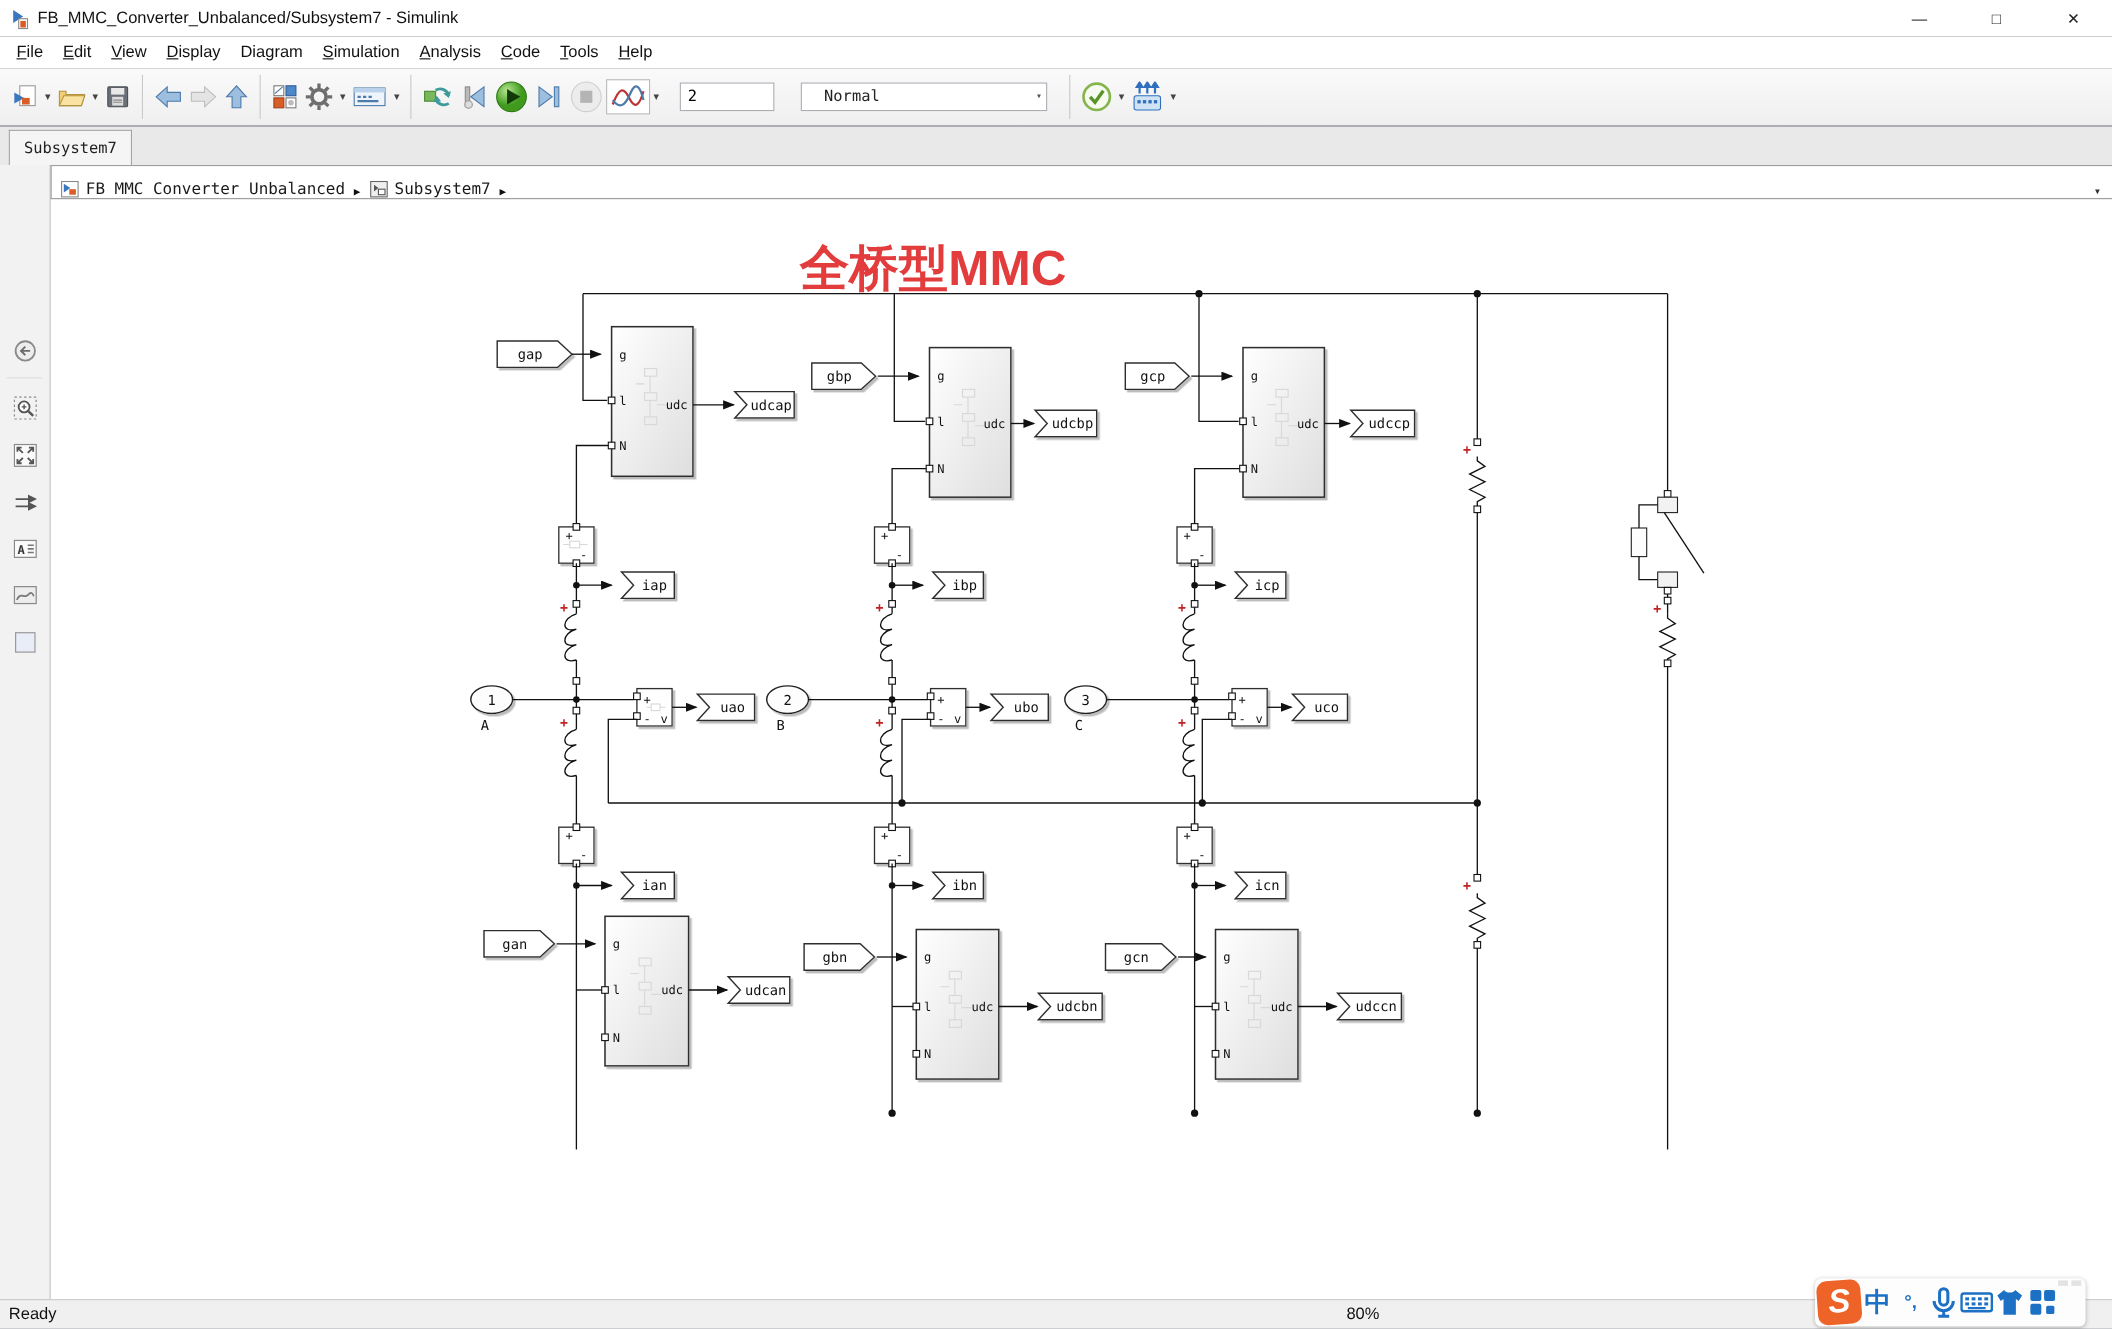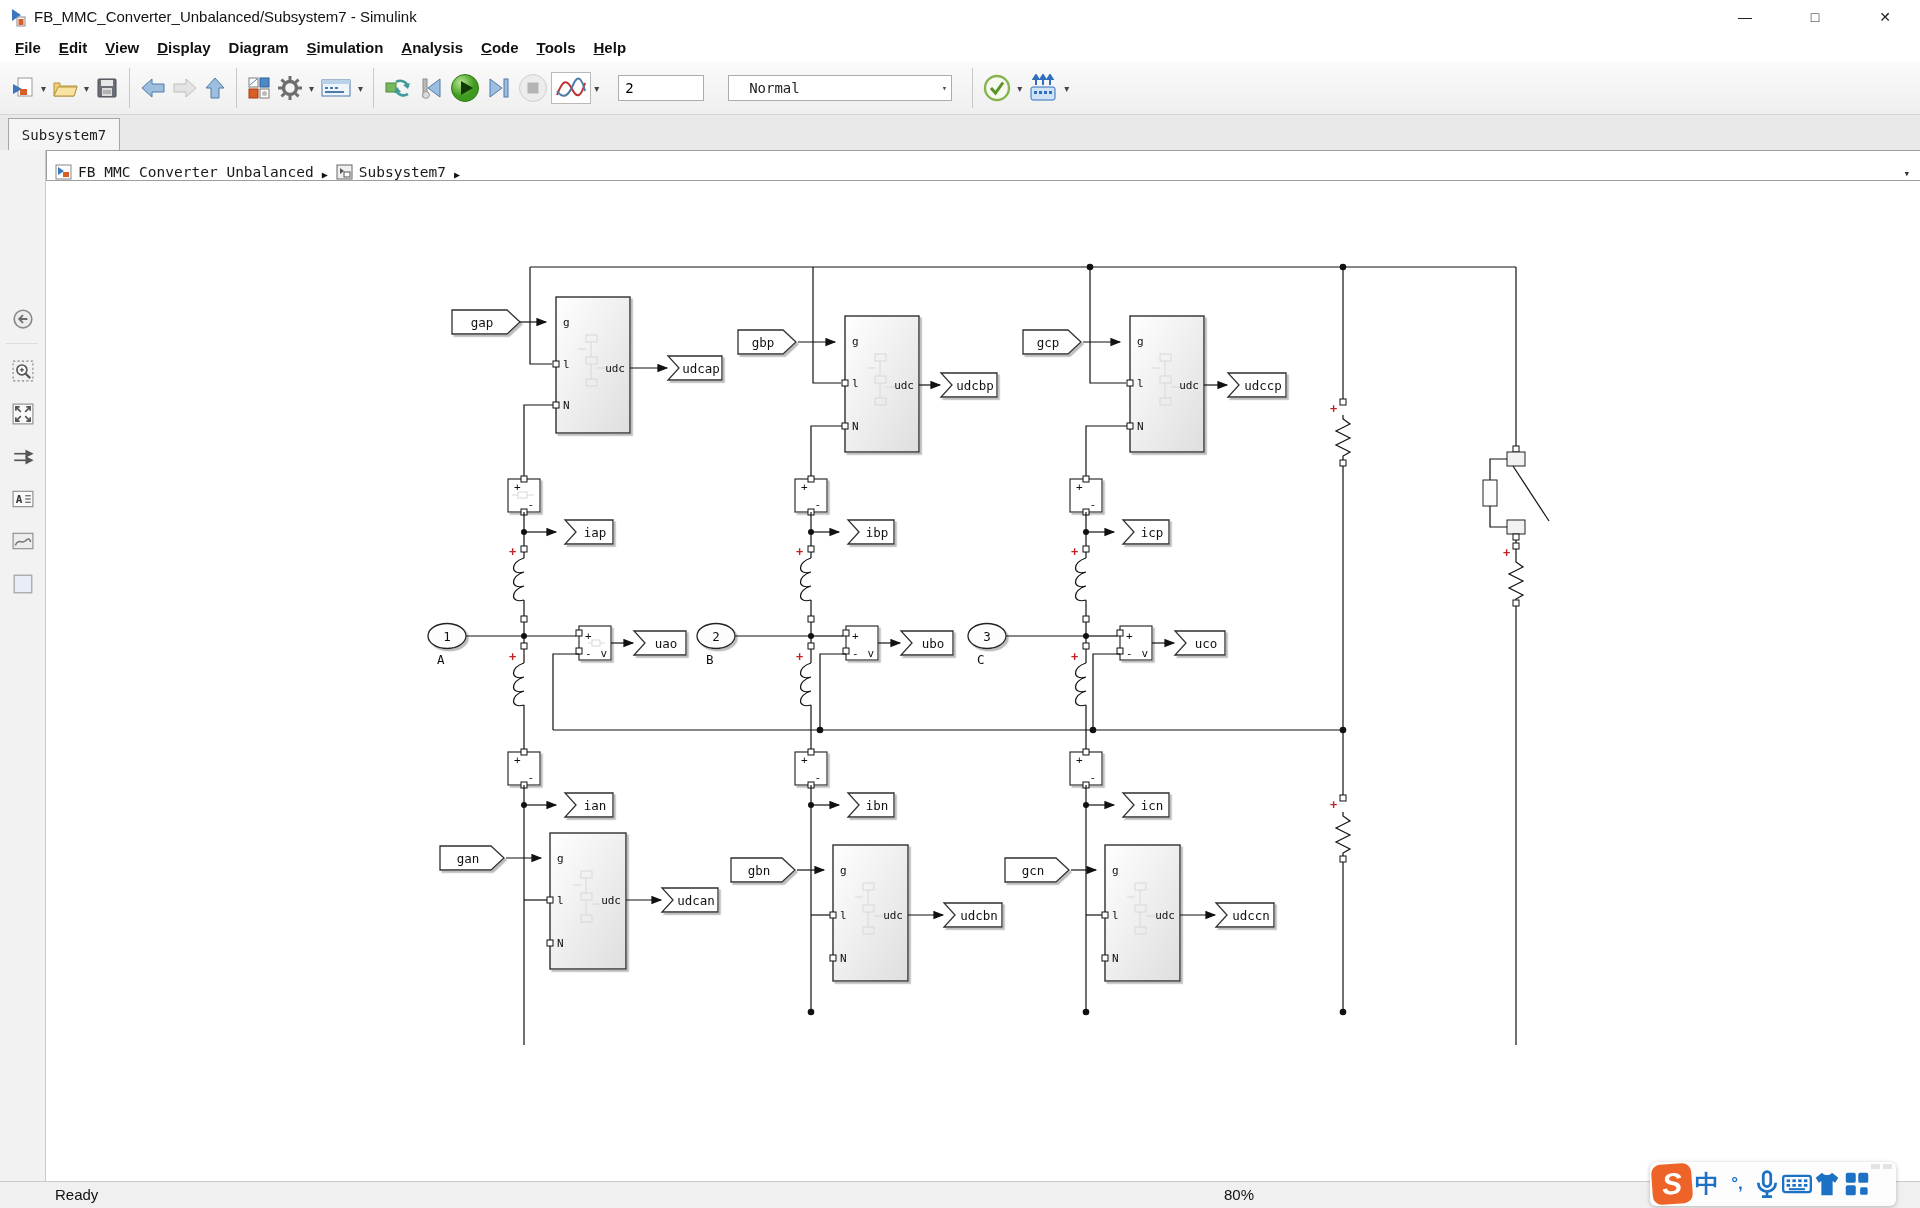--- a/index.html
+++ b/index.html
@@ -12,21 +12,21 @@
     display:flex; align-items:center; }
   #titlebar .appicon { margin-left:8px; }
   #titlebar .title { font-size:15px; color:#111; margin-left:6px; }
   .winbtns { position:absolute; right:0; top:0; height:33px; display:flex; }
   .winbtn { width:70px; height:33px; display:flex; align-items:center; justify-content:center;
     font-size:14px; color:#222; cursor:default; }
 
   
   #menubar { position:absolute; left:0; top:33px; width:1920px; height:29px; background:#fff;
     display:flex; align-items:center; padding-left:6px; }
-  .menu-item { font-size:15px; color:#111; padding:3px 9px;font-weight:bold; }
+  .menu-item { font-size:15px; color:#111; padding:3px 9px; }
   .menu-item u { text-decoration:underline; }
 
   
   #toolbar { position:absolute; left:0; top:62px; width:1920px; height:53px;
     background:linear-gradient(#fafafa,#efefef); border-bottom:1px solid #d6d6d6;
     display:flex; align-items:center; padding-left:8px; }
   .tbtn { display:flex; align-items:center; justify-content:center; height:38px; padding:0 3px; }
   .caret { font-size:10px; color:#444; padding:0 3px; }
   .tsep { width:1px; height:40px; background:#c9c9c9; margin:0 7px; }
   #sim-time { width:86px; height:26px; border:1px solid #abadb3; background:#fff;
@@ -57,21 +57,21 @@
   .sideicon { position:absolute; left:12px; width:22px; height:22px; }
   #sidebar .div1 { position:absolute; left:6px; top:193px; width:32px; height:1px; background:#dcdcdc; }
 
   
   #canvas { position:absolute; left:46px; top:181px; width:1874px; height:1000px; background:#fff; }
   .annot { position:absolute; font-size:45px; font-weight:bold; line-height:1; white-space:nowrap; }
 
   
   #statusbar { position:absolute; left:0; top:1181px; width:1920px; height:27px; background:#f0f0f0;
     border-top:1px solid #cbcbcb; font-size:15px; color:#111; }
-  #statusbar .ready { position:absolute; left:8px; top:4px;margin-left:47px; }
+  #statusbar .ready { position:absolute; left:8px; top:4px; }
   #statusbar .zoom { position:absolute; left:1224px; top:4px; }
 
   
   #ime { position:absolute; left:1650px; top:1162px; width:246px; height:44px; background:#fdfdfd;
     border-radius:6px; box-shadow:0 1px 4px rgba(0,0,0,.25); display:flex; align-items:center; }
   #ime .slogo { width:40px; height:40px; margin-left:2px; background:#ee6327; border-radius:9px;
     transform:rotate(-4deg); display:flex; align-items:center; justify-content:center;
     color:#fff; font-weight:bold; font-size:30px; font-style:italic; }
   .imeicon { color:#1d71c4; display:flex; align-items:center; justify-content:center;
     width:30px; height:30px; font-weight:bold; }
@@ -780,20 +780,21 @@
       <g fill="#111">
         <circle cx="1090" cy="267" r="3.3"></circle>
           <circle cx="1343" cy="267" r="3.3"></circle>
         <circle cx="820" cy="730" r="3.3"></circle>
           <circle cx="1093" cy="730" r="3.3"></circle>
           <circle cx="1343" cy="730" r="3.3"></circle>
       </g>
     </svg>
   </div>
 
+  <div class="annot" style="left: 727px; top: 221px; color: rgb(226, 60, 60);">全桥型MMC</div>
 
   <div id="statusbar">
     <span class="ready">Ready</span>
     <span class="zoom">80%</span>
   </div>
 
   <div id="ime">
     <div class="slogo">S</div>
     <span class="imeicon" style="font-size:24px">中</span>
     <span class="imeicon" style="font-size:17px">°,</span>

